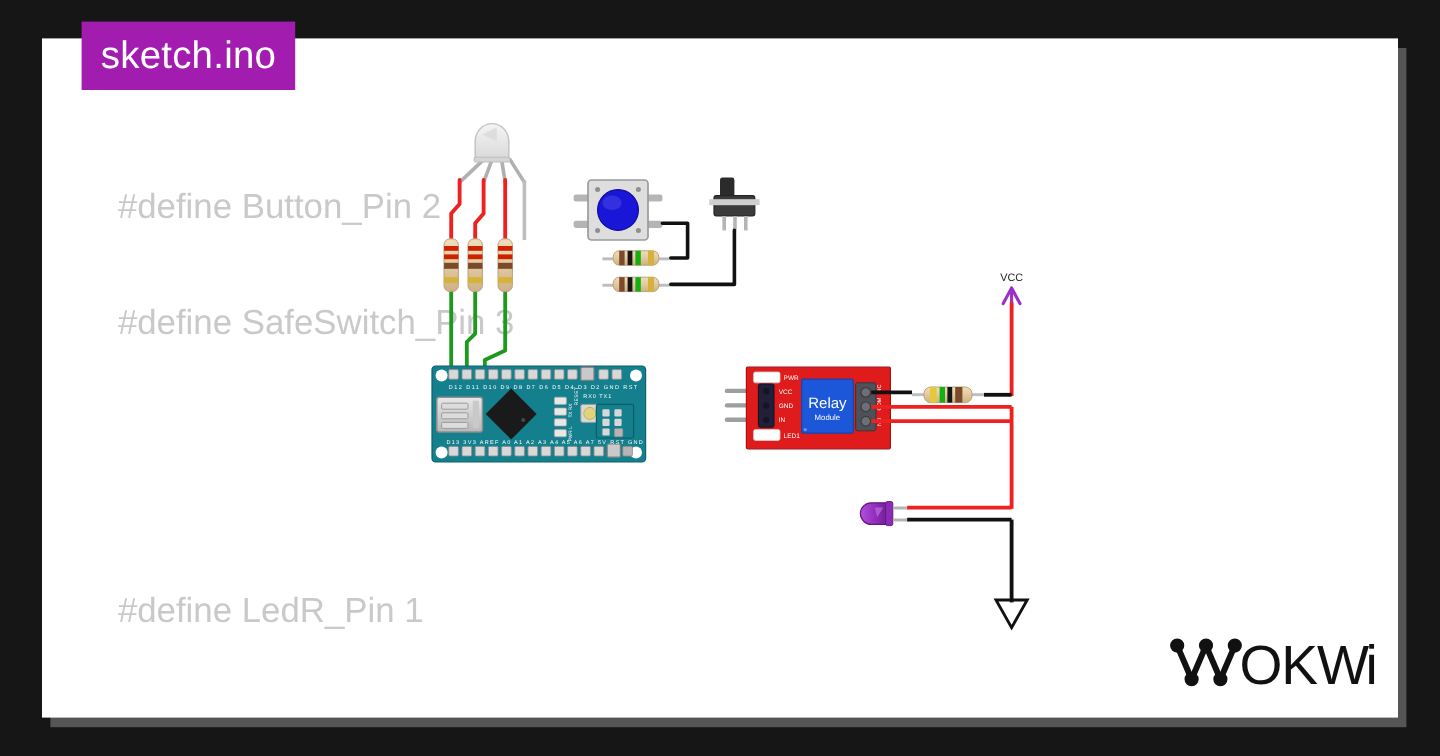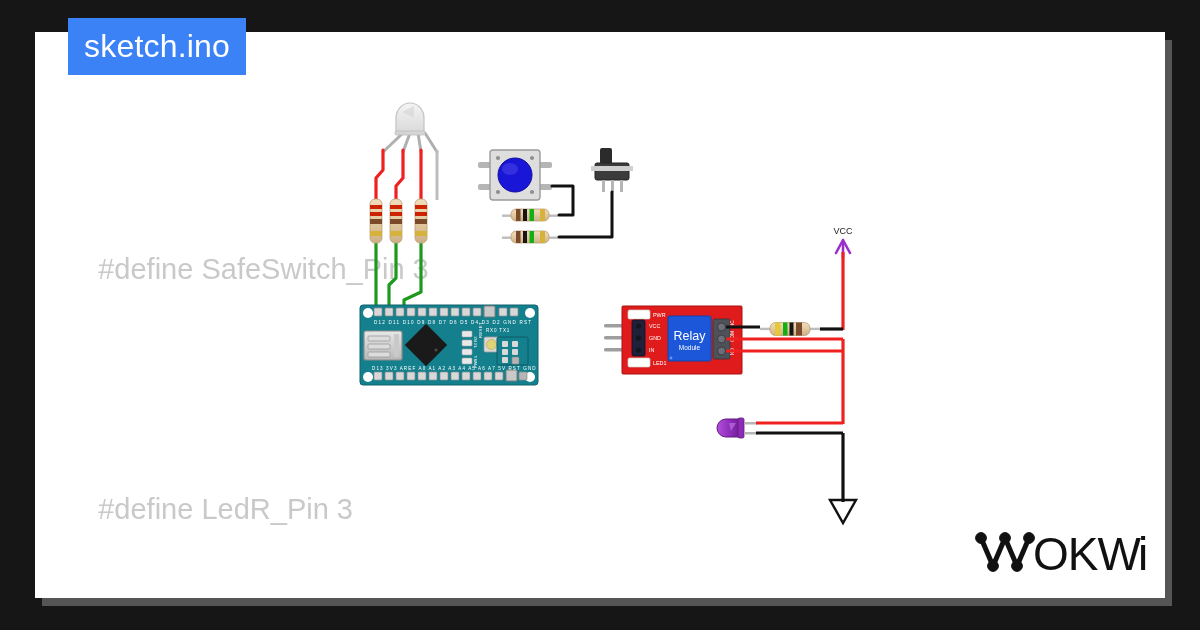--- a/index.html
+++ b/index.html
@@ -16,21 +16,21 @@
     background:#ffffff;
   }
   .sheet-shadow{
     position:absolute;left:42px;top:40px;width:1130px;height:566px;
     background:#555555;
   }
 
   
   .tab{
     position:absolute;left:68px;top:18px;
-    background:#3b82f6;color:#ffffff;
+    background:#a21caf;color:#ffffff;
     font-size:32px;line-height:1;
     padding:12px 16px 13px 16px;
     letter-spacing:.2px;
     white-space:nowrap;
   }
 
   
   .code{
     position:absolute;left:66px;top:101px;width:620px;
     color:#c9c9c9;font-size:29px;line-height:48px;
@@ -49,24 +49,24 @@
 </head>
 <body>
 
 <div id="root">
 
   <div class="sheet-shadow"></div>
 
   <div class="sheet"></div>
 
   <div class="code">
-    <br>
+    <span>#define Button_Pin 2</span><br>
     <span>#define SafeSwitch_Pin 3</span><br>
     <span class="blank"></span>
-    <span>#define LedR_Pin 3</span><br>
+    <span>#define LedR_Pin 1</span><br>
     <br>
     <br>
     
     <br>
     
     
   </div>
 
   <svg class="board-layer" viewBox="0 0 1200 630" xmlns="http://www.w3.org/2000/svg">
 

